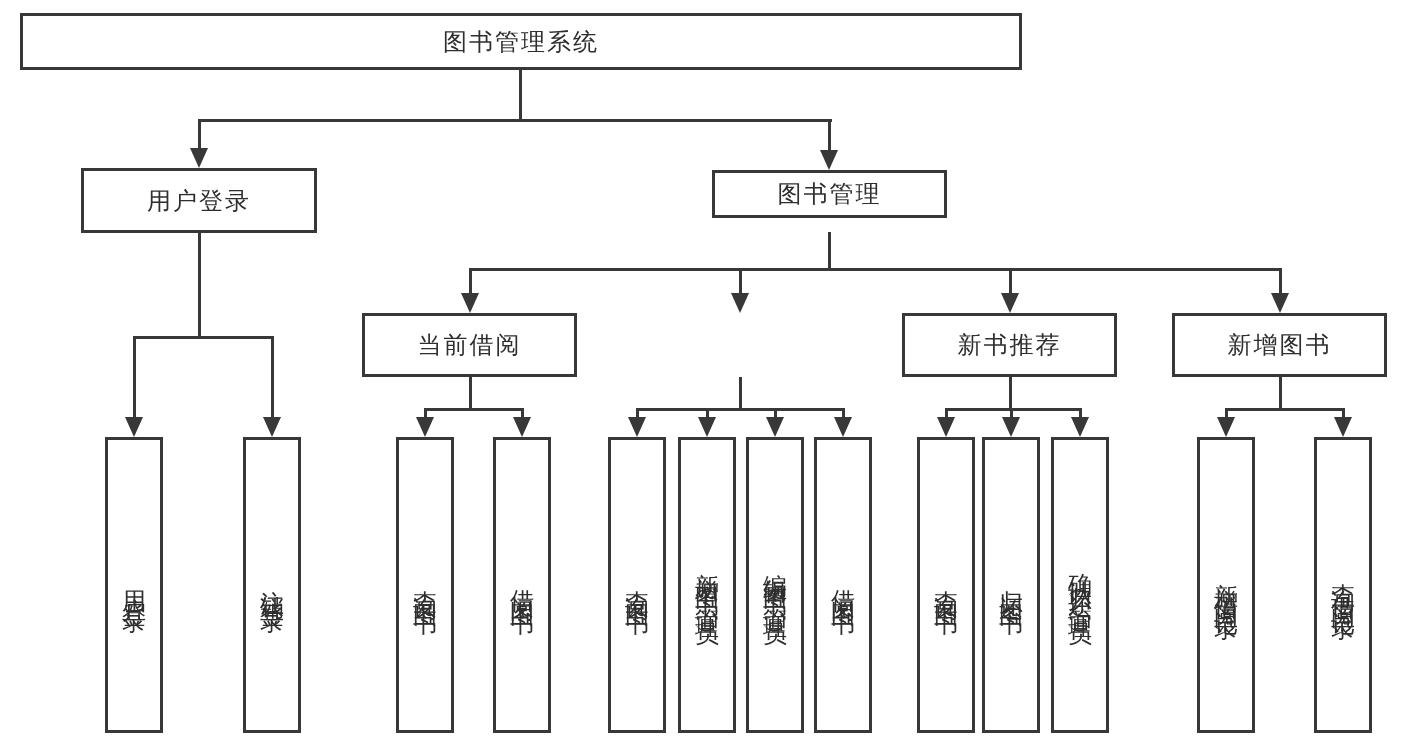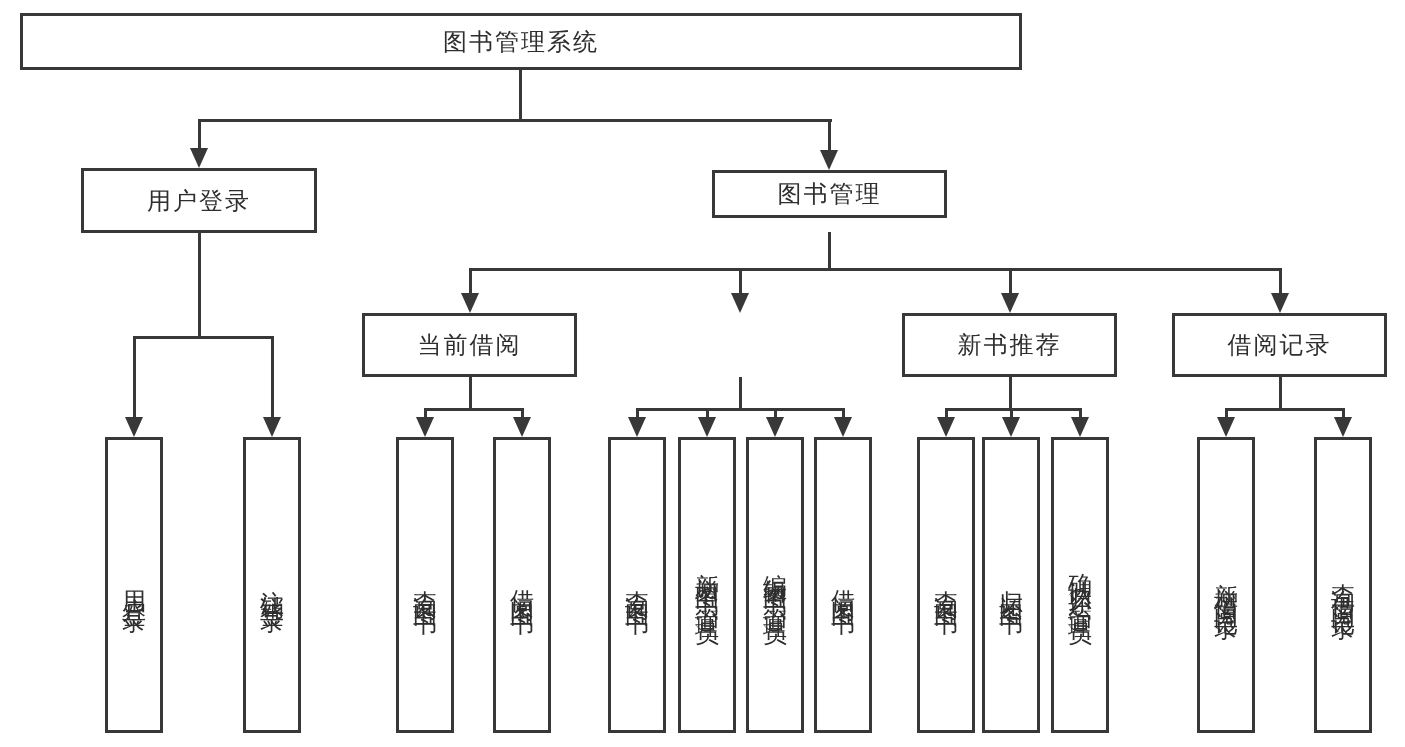--- a/index.html
+++ b/index.html
@@ -79,21 +79,21 @@
   <div class="vline" style="left:1279px;top:268px;height:27px;"></div>
   <div class="arrow" style="left:1271px;top:293px;"></div>
 
   <div class="node" style="left:362px;top:313px;width:215px;height:64px;">
     <span>当前借阅</span>
   </div>
   <div class="node" style="left:902px;top:313px;width:215px;height:64px;">
     <span>新书推荐</span>
   </div>
   <div class="node" style="left:1172px;top:313px;width:215px;height:64px;">
-    <span>借阅记录</span>
+    <span>新增图书</span>
   </div>
 
   <div class="vline" style="left:469px;top:377px;height:33px;"></div>
   <div class="hline" style="left:424px;top:408px;width:100px;"></div>
   <div class="vline" style="left:424px;top:408px;height:11px;"></div>
   <div class="arrow" style="left:416px;top:417px;"></div>
   <div class="vline" style="left:521px;top:408px;height:11px;"></div>
   <div class="arrow" style="left:513px;top:417px;"></div>
 
   <div class="vline" style="left:739px;top:377px;height:33px;"></div>

